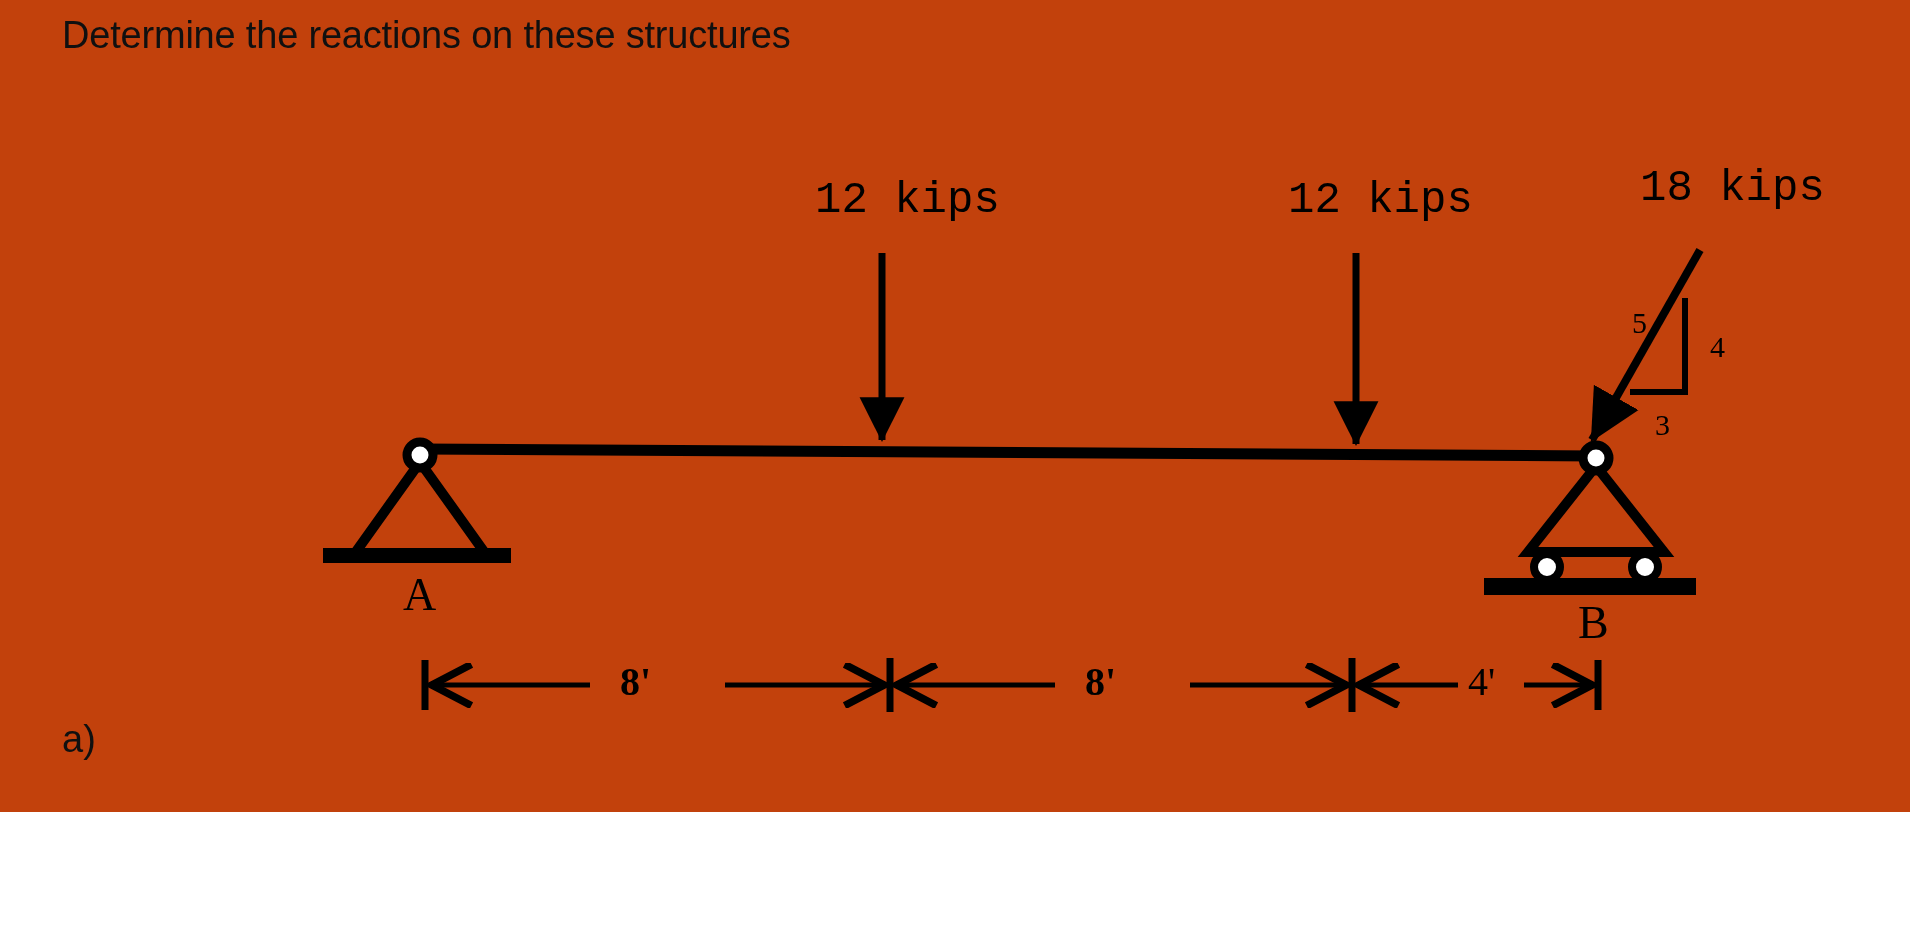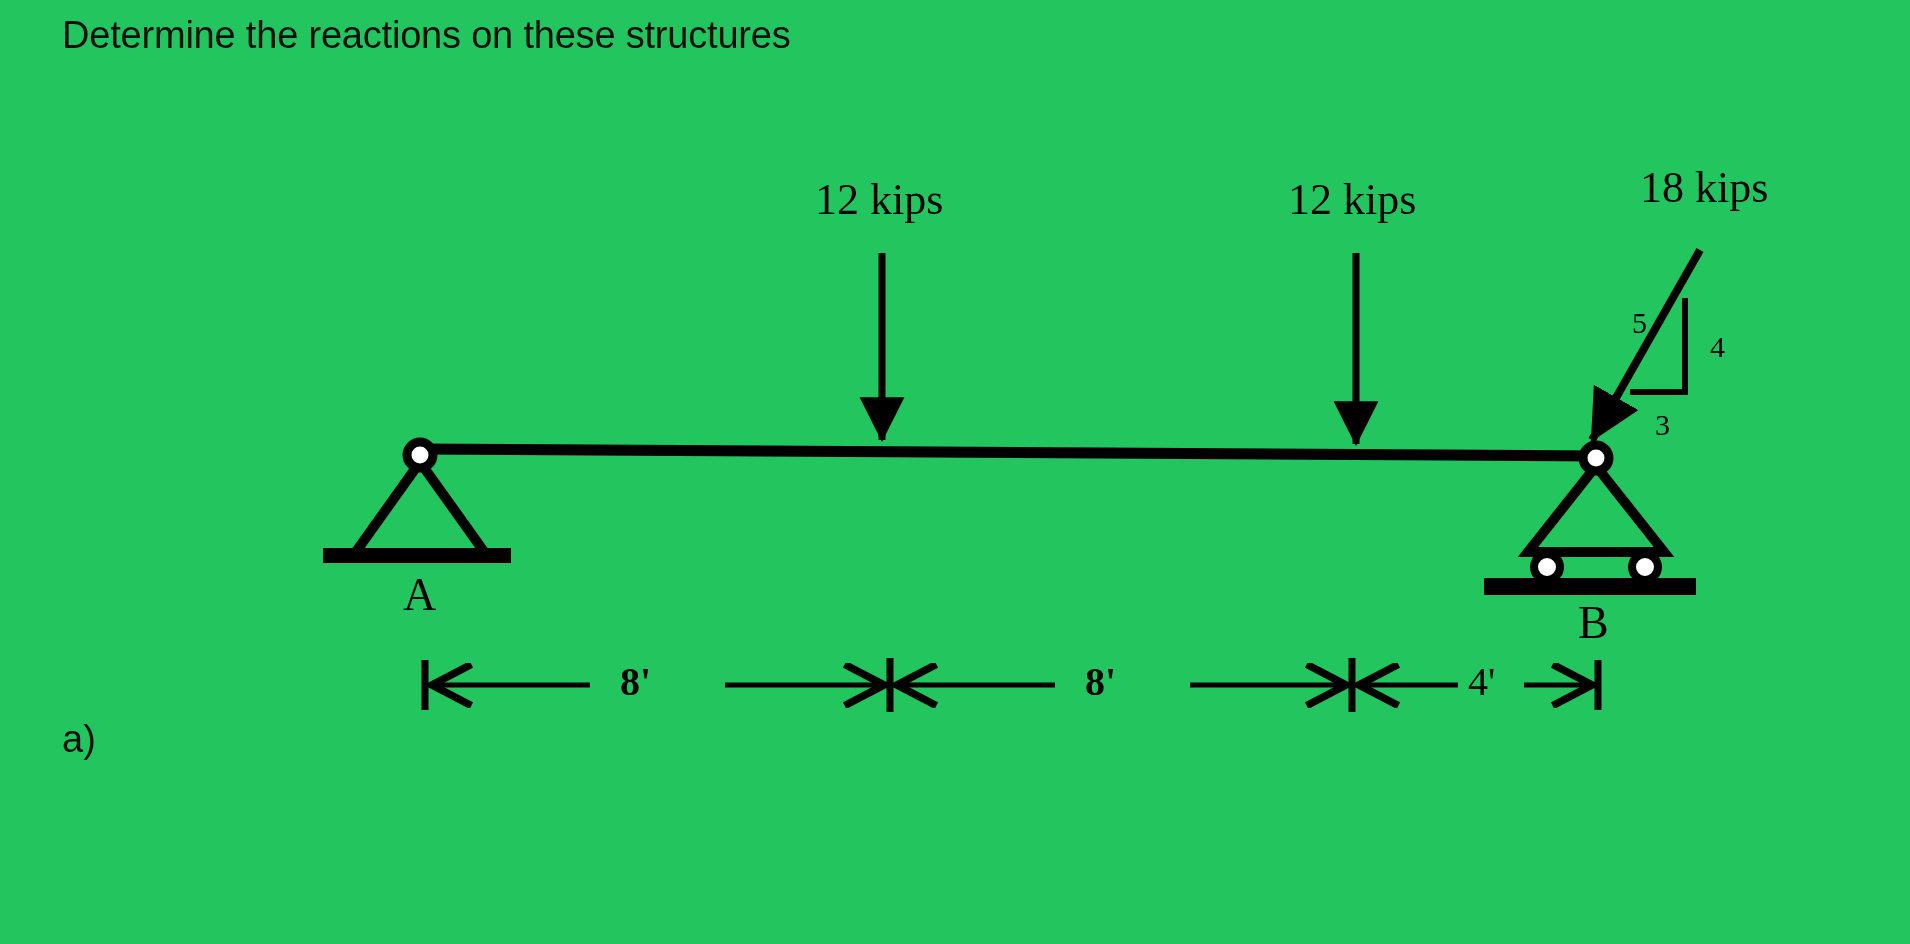--- a/index.html
+++ b/index.html
@@ -14,22 +14,22 @@
     position: relative;
     overflow: hidden;
     font-family: "Liberation Serif", serif;
     -webkit-font-smoothing: antialiased;
   }
 
   #page {
     position: absolute;
     left: 0; top: 0;
     width: 1910px;
-    height: 944px;
-    background: #22c55e;
+    height: 812px;
+    background: #c2410c;
   }
 
   
   .prompt-title {
     position: absolute;
     left: 62px;
     top: 14px;
     font-family: "Liberation Sans", sans-serif;
     font-size: 38px;
     font-weight: 400;
@@ -54,21 +54,21 @@
     position: absolute;
     left: 0;
     top: 0;
     width: 1910px;
     height: 944px;
   }
 
   
   .load-label {
     position: absolute;
-    font-family: Liberation Serif, serif;
+    font-family: Liberation Mono, monospace;
     font-size: 44px;
     color: #000;
     white-space: nowrap;
     line-height: 1;
   }
   .support-label {
     position: absolute;
     font-family: "Liberation Serif", serif;
     font-size: 46px;
     color: #000;

